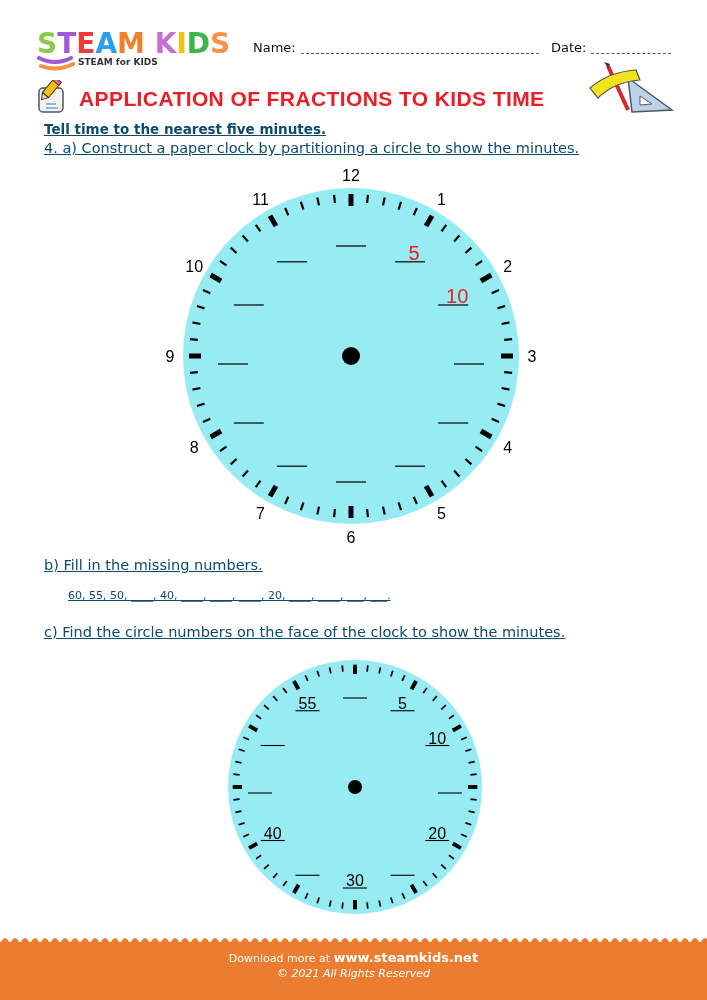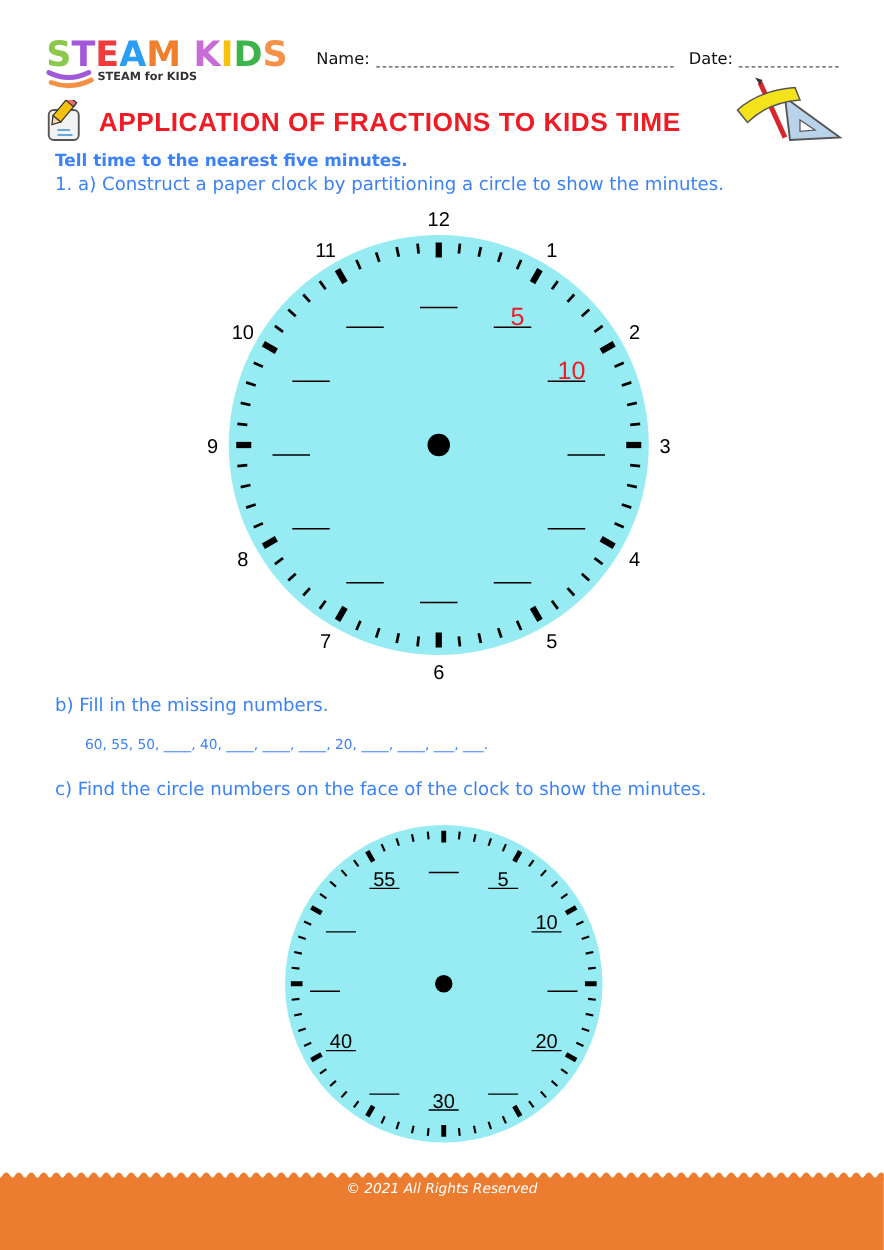--- a/index.html
+++ b/index.html
@@ -3,21 +3,21 @@
 <meta charset="utf-8">
 <style>
   html, body { margin: 0; padding: 0; }
   body { width: 707px; height: 1000px; position: relative; background: #ffffff; overflow: hidden; font-family: "Liberation Sans", sans-serif; }
   .abs { position: absolute; }
   .logo-word { font-family: "DejaVu Sans", sans-serif; font-weight: 900; font-size: 28px; letter-spacing: 0px; line-height: 1; }
   .logo-sub { font-family: "DejaVu Sans", sans-serif; font-weight: bold; font-size: 9px; color: #333; }
   .hdr-label { font-family: "DejaVu Sans", sans-serif; font-size: 13px; color: #111; }
   .dotline { border-bottom: 1px dashed #555; height: 0; }
   .title { font-family: "Liberation Sans", sans-serif; font-weight: bold; font-size: 21px; color: #ee1c24; letter-spacing: 0.4px; white-space: nowrap; }
-  .blue { color: #3b82f6; font-family: "DejaVu Sans", sans-serif; }
+  .blue { color: #0c4a6e; font-family: "DejaVu Sans", sans-serif; text-decoration: underline; }
   .subhead { font-weight: bold; font-size: 13.5px; }
   .q { font-size: 14.5px; white-space: nowrap; }
   .seq { font-size: 11px; white-space: nowrap; }
   .footer { left: 0; top: 942px; width: 707px; height: 58px; background: #ec7c30; }
   .footer-text { color: #fff; font-family: "DejaVu Sans", sans-serif; text-align: center; width: 100%; }
   svg text { font-family: "Liberation Sans", sans-serif; }
 </style>
 </head>
 <body>
 
@@ -48,21 +48,21 @@
 <div class="abs title" style="left:79px; top:87px;">APPLICATION OF FRACTIONS TO KIDS TIME</div>
 <svg class="abs" style="left:588px; top:60px;" width="88" height="56" viewBox="0 0 88 56">
   <polygon points="40,18 84,50 44,52" fill="#b9d3ea" stroke="#555" stroke-width="1.5"></polygon>
   <polygon points="52,36 64,44 52,45" fill="#ffffff" stroke="#555" stroke-width="1"></polygon>
   <line x1="20" y1="6" x2="40" y2="50" stroke="#d8262c" stroke-width="4"></line>
   <polygon points="16,2 22,4 20,8" fill="#333"></polygon>
   <path d="M2 28 Q20 12 48 10 L52 20 Q26 22 10 38 Z" fill="#f4e21a" stroke="#555" stroke-width="1.2"></path>
 </svg>
 
 <div class="abs blue subhead" style="left:44px; top:121px;">Tell time to the nearest five minutes.</div>
-<div class="abs blue q" style="left:44px; top:140px;">1.  a)  Construct a paper clock by partitioning a circle to show the minutes.</div>
+<div class="abs blue q" style="left:44px; top:140px;">4.  a)  Construct a paper clock by partitioning a circle to show the minutes.</div>
 
 <svg id="clock1" class="abs" style="left:0; top:160px;" width="707" height="400" viewBox="0 160 707 400">
     <circle cx="351" cy="356" r="168" fill="#96ecf2"></circle>
     <line x1="351" y1="194" x2="351" y2="206" stroke="#000" stroke-width="5"></line>
     <line x1="367.93361104935985" y1="194.88745295033974" x2="367.0973833432186" y2="202.84362811328592" stroke="#000" stroke-width="2.2"></line>
     <line x1="384.68169391247704" y1="197.5400886811235" x2="383.01840038593497" y2="205.36526948699395" stroke="#000" stroke-width="2.2"></line>
     <line x1="401.0607530887415" y1="201.92884436018514" x2="398.5886171337419" y2="209.53729649054637" stroke="#000" stroke-width="2.2"></line>
     <line x1="416.89133617827963" y1="208.00563586189867" x2="413.6374430336732" y2="215.31399952303946" stroke="#000" stroke-width="2.2"></line>
     <line x1="432" y1="215.70388458692094" x2="426" y2="226.0961894323342" stroke="#000" stroke-width="5"></line>
     <line x1="446.22121087138066" y1="224.93924691125852" x2="441.51892885304085" y2="231.4113828662581" stroke="#000" stroke-width="2.2"></line>
@@ -232,14 +232,18 @@
     <line x1="248" y1="793" x2="272" y2="793" stroke="#000" stroke-width="1.1"></line>
     <line x1="260.7275866404783" y1="745.5" x2="284.7275866404783" y2="745.5" stroke="#000" stroke-width="1.1"></line>
     <line x1="295.49999999999994" y1="710.7275866404783" x2="319.49999999999994" y2="710.7275866404783" stroke="#000" stroke-width="1.1"></line>
     <text x="307.49999999999994" y="708.7275866404783" text-anchor="middle" font-size="16" fill="#000">55</text>
   </svg>
 
 <svg class="abs" style="left:0; top:934px;" width="707" height="10" viewBox="0 0 707 10" id="scallop">
     <path d="M0 10 Q5 -2 10 10 Q15 -2 20 10 Q25 -2 30 10 Q35 -2 40 10 Q45 -2 50 10 Q55 -2 60 10 Q65 -2 70 10 Q75 -2 80 10 Q85 -2 90 10 Q95 -2 100 10 Q105 -2 110 10 Q115 -2 120 10 Q125 -2 130 10 Q135 -2 140 10 Q145 -2 150 10 Q155 -2 160 10 Q165 -2 170 10 Q175 -2 180 10 Q185 -2 190 10 Q195 -2 200 10 Q205 -2 210 10 Q215 -2 220 10 Q225 -2 230 10 Q235 -2 240 10 Q245 -2 250 10 Q255 -2 260 10 Q265 -2 270 10 Q275 -2 280 10 Q285 -2 290 10 Q295 -2 300 10 Q305 -2 310 10 Q315 -2 320 10 Q325 -2 330 10 Q335 -2 340 10 Q345 -2 350 10 Q355 -2 360 10 Q365 -2 370 10 Q375 -2 380 10 Q385 -2 390 10 Q395 -2 400 10 Q405 -2 410 10 Q415 -2 420 10 Q425 -2 430 10 Q435 -2 440 10 Q445 -2 450 10 Q455 -2 460 10 Q465 -2 470 10 Q475 -2 480 10 Q485 -2 490 10 Q495 -2 500 10 Q505 -2 510 10 Q515 -2 520 10 Q525 -2 530 10 Q535 -2 540 10 Q545 -2 550 10 Q555 -2 560 10 Q565 -2 570 10 Q575 -2 580 10 Q585 -2 590 10 Q595 -2 600 10 Q605 -2 610 10 Q615 -2 620 10 Q625 -2 630 10 Q635 -2 640 10 Q645 -2 650 10 Q655 -2 660 10 Q665 -2 670 10 Q675 -2 680 10 Q685 -2 690 10 Q695 -2 700 10 Q705 -2 710 10 L707 10 Z" fill="#ec7c30"></path>
   </svg>
 <div class="abs footer">
+  <div class="footer-text" style="margin-top:8px; font-size:11px;">
+    <span>Download more at</span>
+    <span style="font-weight:bold; font-size:13px;">www.steamkids.net</span>
+  </div>
   <div class="footer-text" style="margin-top:2px; font-size:11px; font-style:italic;">©  2021 All Rights Reserved</div>
 </div>
 
 </body></html>

